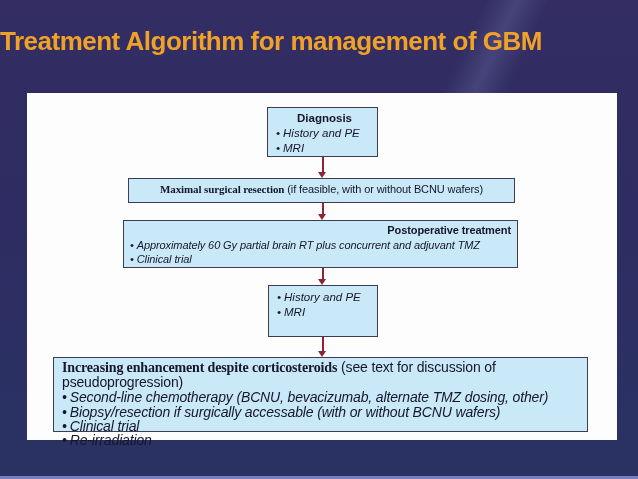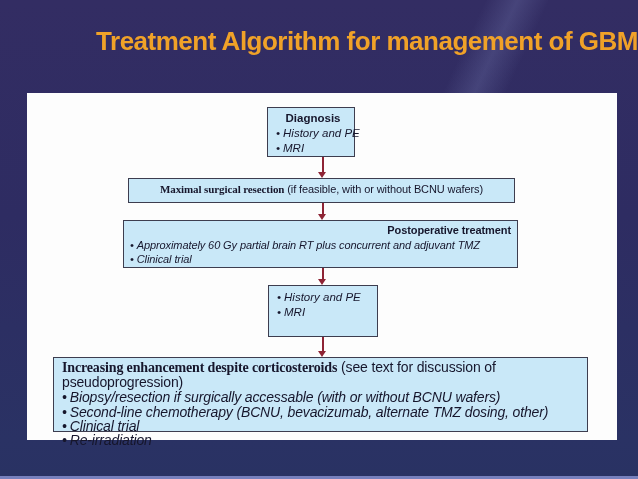--- a/index.html
+++ b/index.html
@@ -9,38 +9,38 @@
     font-family:"Liberation Sans",sans-serif;
   }
   .diagonal-streak{
     position:absolute;top:0;right:0;width:320px;height:170px;pointer-events:none;
     background:linear-gradient(295deg,rgba(255,255,255,0) 42%,rgba(140,150,205,0.22) 50%,rgba(255,255,255,0) 58%);
   }
   .bottom-strip{
     position:absolute;left:0;bottom:0;width:638px;height:3px;background:#7780bd;
   }
   .slide-title{
-    position:absolute;left:0;top:26px;width:638px;text-align:right;
+    position:absolute;left:0;top:26px;width:638px;text-align:left;
     color:#f0a228;font-size:26px;font-weight:bold;letter-spacing:-0.5px;white-space:nowrap;
   }
   .panel{
     position:absolute;left:27px;top:93px;width:590px;height:347px;background:#fdfdfd;
   }
   .fbox{
     position:absolute;background:#c9e8f8;border:1.5px solid #3d3d4f;
     color:#16162c;box-sizing:border-box;font-size:11.5px;line-height:15px;
   }
   .fbox .box-title{font-weight:bold;text-align:center;}
   .fbox.left-head .box-title{text-align:right;}
   .box-head-inline{font-weight:bold;font-family:Liberation Serif, serif;}
   .box-head-suffix{font-weight:normal;}
   .bullet{white-space:nowrap;font-style:italic;}
   .bullet .dot{margin-right:3px;}
   
-  .box-diagnosis {left:240px;top:14px; width:88px;height:50px;padding:3px 4px 3px 8px;}
+  .box-diagnosis {left:240px;top:14px; width:111px;height:50px;padding:3px 4px 3px 8px;}
   .box-resection {left:101px;top:85px; width:387px;height:25px;padding:3px 0;text-align:center;font-size:11px;letter-spacing:-0.1px;}
   .box-postop    {left:96px; top:127px;width:395px;height:48px;padding:2px 6px;font-size:11px;line-height:14.5px;letter-spacing:-0.1px;}
   .box-followup  {left:241px;top:192px;width:110px;height:52px;padding:4px 4px 3px 8px;}
   .box-recurrence{left:26px; top:264px;width:535px;height:75px;padding:2px 8px;font-size:14px;line-height:14.2px;letter-spacing:-0.15px;}
   .box-recurrence .head-row{margin-bottom:1px;}
   
   .flow-arrow{position:absolute;left:291px;width:9px;}
   .flow-arrow .arrow-line{position:absolute;left:3.5px;top:0;width:2px;background:#8e2435;}
   .flow-arrow .arrow-head{
     position:absolute;left:0;bottom:0;width:0;height:0;
@@ -100,19 +100,19 @@
 
   <div class="flow-arrow arrow-4">
     <div class="arrow-line"></div>
     <div class="arrow-head"></div>
   </div>
 
   <div class="fbox box-recurrence">
     <div class="head-row">
       <span class="box-head-inline">Increasing enhancement despite corticosteroids</span><span class="box-head-suffix"> (see text for discussion of pseudoprogression)</span>
     </div>
+    <div class="bullet"><span class="dot">•</span><span>Second-line chemotherapy (BCNU, bevacizumab, alternate TMZ dosing, other)</span></div>
     <div class="bullet"><span class="dot">•</span><span>Biopsy/resection if surgically accessable (with or without BCNU wafers)</span></div>
-    <div class="bullet"><span class="dot">•</span><span>Second-line chemotherapy (BCNU, bevacizumab, alternate TMZ dosing, other)</span></div>
     <div class="bullet"><span class="dot">•</span><span>Clinical trial</span></div>
     <div class="bullet"><span class="dot">•</span><span>Re-irradiation</span></div>
   </div>
 
 </div>
 
 </body></html>

